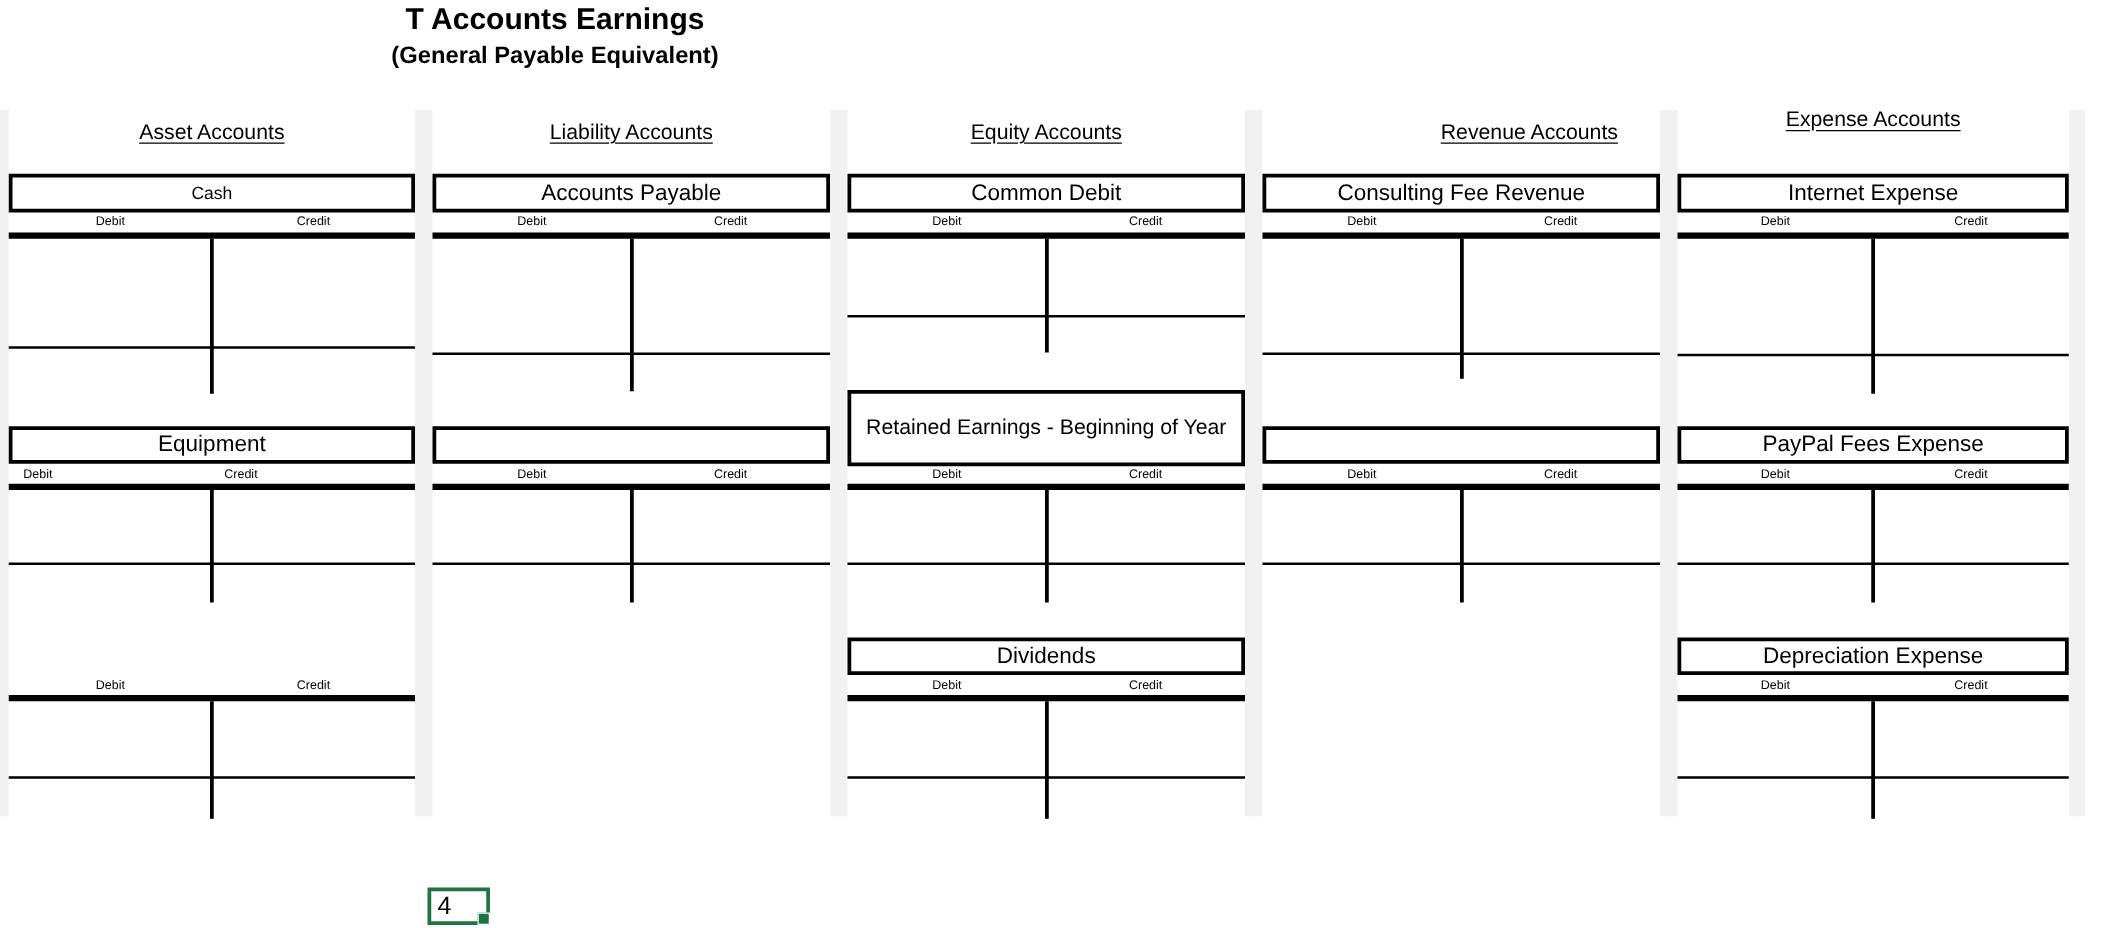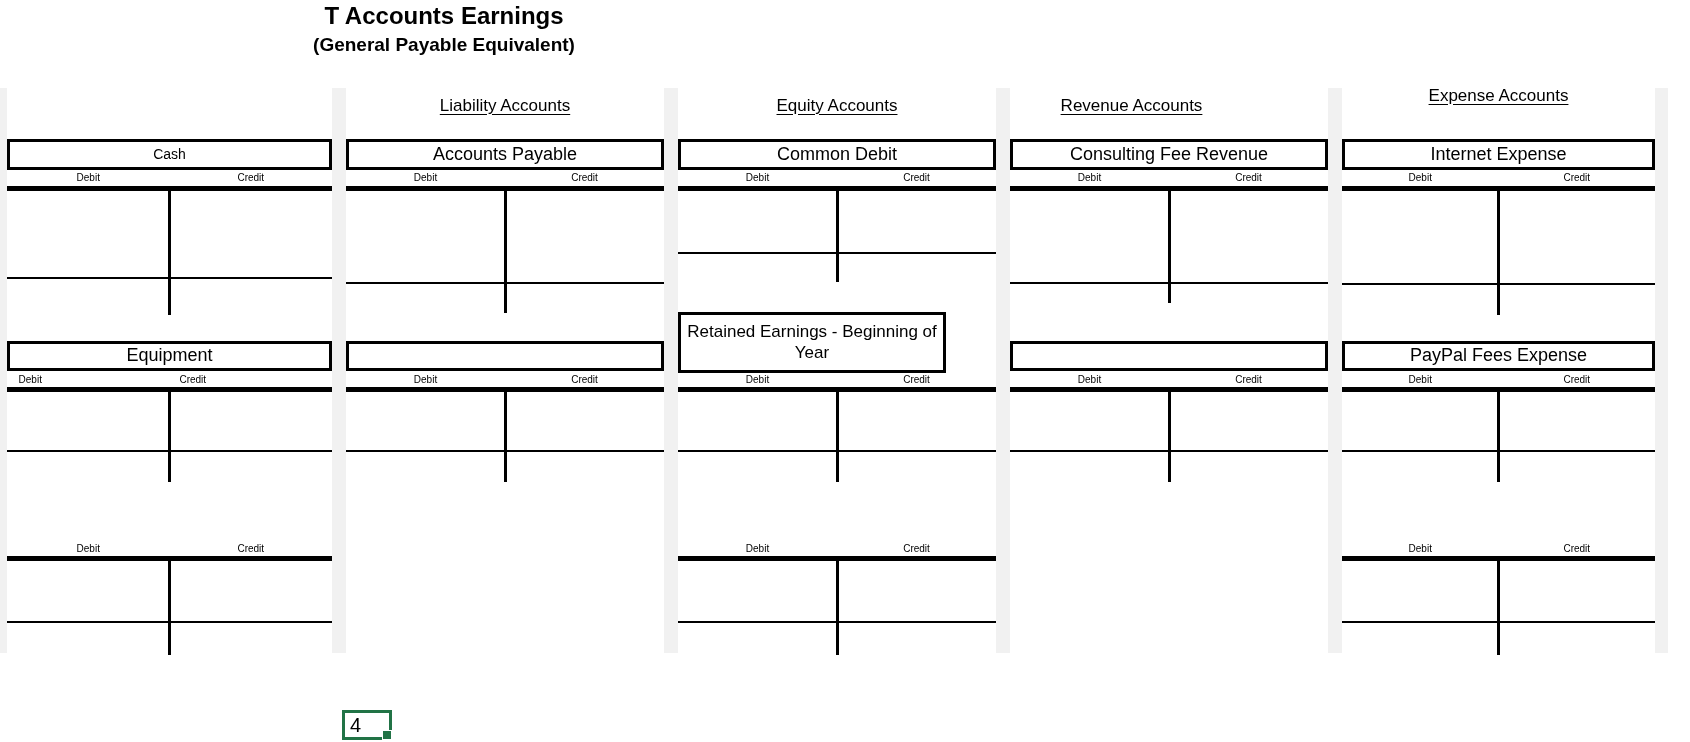--- a/index.html
+++ b/index.html
@@ -41,20 +41,21 @@
   <div class="selected-cell" style="border-color: rgb(33, 115, 70);">
     <span>4</span>
     <span class="fill-handle" style="background: rgb(33, 115, 70);"></span>
   </div>
 <div class="gutter" style="left: 0px; top: 88px; width: 7px; height: 565px; background: rgb(241, 241, 241);"></div>
     <div class="gutter" style="left: 332px; top: 88px; width: 14px; height: 565px; background: rgb(241, 241, 241);"></div>
     <div class="gutter" style="left: 664px; top: 88px; width: 14px; height: 565px; background: rgb(241, 241, 241);"></div>
     <div class="gutter" style="left: 996px; top: 88px; width: 14px; height: 565px; background: rgb(241, 241, 241);"></div>
     <div class="gutter" style="left: 1328px; top: 88px; width: 14px; height: 565px; background: rgb(241, 241, 241);"></div>
     <div class="gutter" style="left: 1655px; top: 88px; width: 13px; height: 565px; background: rgb(241, 241, 241);"></div>
+    <div class="col-header" style="left: 7px; top: 96px; width: 325px;"><span>Asset Accounts</span></div>
     <div class="acct-box" style="left: 7px; top: 139px; width: 325px; height: 31px; font-size: 14px;">
       <span>Cash</span>
     </div>
     <div class="dc-label" style="left: 43.25px; top: 171px;">Debit</div>
     <div class="dc-label" style="left: 205.75px; top: 171px;">Credit</div>
     <div class="thick-line" style="left: 7px; top: 186px; width: 325px;"></div>
     <div class="stem" style="left: 168px; top: 191px; height: 124px;"></div>
     <div class="entry-line" style="left: 7px; top: 277px; width: 325px;"></div>
     <div class="entry-area" style="left: 7px; top: 191px; width: 159.5px; height: 124px;"></div>
     <div class="entry-area" style="left: 171.5px; top: 191px; width: 159.5px; height: 124px;"></div>
@@ -100,38 +101,41 @@
     <div class="acct-box" style="left: 678px; top: 139px; width: 318px; height: 31px; font-size: 18px;">
       <span>Common Debit</span>
     </div>
     <div class="dc-label" style="left: 712.5px; top: 171px;">Debit</div>
     <div class="dc-label" style="left: 871.5px; top: 171px;">Credit</div>
     <div class="thick-line" style="left: 678px; top: 186px; width: 318px;"></div>
     <div class="stem" style="left: 835.5px; top: 191px; height: 91px;"></div>
     <div class="entry-line" style="left: 678px; top: 252px; width: 318px;"></div>
     <div class="entry-area" style="left: 678px; top: 191px; width: 156px; height: 91px;"></div>
     <div class="entry-area" style="left: 839px; top: 191px; width: 156px; height: 91px;"></div>
-    <div class="acct-box" style="left: 678px; top: 312px; width: 268px; height: 61px; font-size: 17px;">
+    <div class="acct-box" style="left: 678px; top: 312px; width: 318px; height: 61px; font-size: 17px;">
       <span>Retained Earnings - Beginning of Year</span>
     </div>
     <div class="dc-label" style="left: 712.5px; top: 373px;">Debit</div>
     <div class="dc-label" style="left: 871.5px; top: 373px;">Credit</div>
     <div class="thick-line" style="left: 678px; top: 387px; width: 318px;"></div>
     <div class="stem" style="left: 835.5px; top: 392px; height: 90px;"></div>
     <div class="entry-line" style="left: 678px; top: 450px; width: 318px;"></div>
     <div class="entry-area" style="left: 678px; top: 392px; width: 156px; height: 90px;"></div>
     <div class="entry-area" style="left: 839px; top: 392px; width: 156px; height: 90px;"></div>
+    <div class="acct-box" style="left: 678px; top: 510px; width: 318px; height: 30px; font-size: 18px;">
+      <span>Dividends</span>
+    </div>
     <div class="dc-label" style="left: 712.5px; top: 542px;">Debit</div>
     <div class="dc-label" style="left: 871.5px; top: 542px;">Credit</div>
     <div class="thick-line" style="left: 678px; top: 556px; width: 318px;"></div>
     <div class="stem" style="left: 835.5px; top: 561px; height: 94px;"></div>
     <div class="entry-line" style="left: 678px; top: 621px; width: 318px;"></div>
     <div class="entry-area" style="left: 678px; top: 561px; width: 156px; height: 94px;"></div>
     <div class="entry-area" style="left: 839px; top: 561px; width: 156px; height: 94px;"></div>
-    <div class="col-header" style="left: 960px; top: 96px; width: 343px;"><span>Revenue Accounts</span></div>
+    <div class="col-header" style="left: 1052px; top: 96px; width: 343px;"><span>Revenue Accounts</span></div>
     <div class="acct-box" style="left: 1010px; top: 139px; width: 318px; height: 31px; font-size: 18px;">
       <span>Consulting Fee Revenue</span>
     </div>
     <div class="dc-label" style="left: 1044.5px; top: 171px;">Debit</div>
     <div class="dc-label" style="left: 1203.5px; top: 171px;">Credit</div>
     <div class="thick-line" style="left: 1010px; top: 186px; width: 318px;"></div>
     <div class="stem" style="left: 1167.5px; top: 191px; height: 112px;"></div>
     <div class="entry-line" style="left: 1010px; top: 282px; width: 318px;"></div>
     <div class="entry-area" style="left: 1010px; top: 191px; width: 156px; height: 112px;"></div>
     <div class="entry-area" style="left: 1171px; top: 191px; width: 156px; height: 112px;"></div>
@@ -159,20 +163,23 @@
     <div class="acct-box" style="left: 1342px; top: 341px; width: 313px; height: 30px; font-size: 18px;">
       <span>PayPal Fees Expense</span>
     </div>
     <div class="dc-label" style="left: 1375.25px; top: 373px;">Debit</div>
     <div class="dc-label" style="left: 1531.75px; top: 373px;">Credit</div>
     <div class="thick-line" style="left: 1342px; top: 387px; width: 313px;"></div>
     <div class="stem" style="left: 1497px; top: 392px; height: 90px;"></div>
     <div class="entry-line" style="left: 1342px; top: 450px; width: 313px;"></div>
     <div class="entry-area" style="left: 1342px; top: 392px; width: 153.5px; height: 90px;"></div>
     <div class="entry-area" style="left: 1500.5px; top: 392px; width: 153.5px; height: 90px;"></div>
+    <div class="acct-box" style="left: 1342px; top: 510px; width: 313px; height: 30px; font-size: 18px;">
+      <span>Depreciation Expense</span>
+    </div>
     <div class="dc-label" style="left: 1375.25px; top: 542px;">Debit</div>
     <div class="dc-label" style="left: 1531.75px; top: 542px;">Credit</div>
     <div class="thick-line" style="left: 1342px; top: 556px; width: 313px;"></div>
     <div class="stem" style="left: 1497px; top: 561px; height: 94px;"></div>
     <div class="entry-line" style="left: 1342px; top: 621px; width: 313px;"></div>
     <div class="entry-area" style="left: 1342px; top: 561px; width: 153.5px; height: 94px;"></div>
     <div class="entry-area" style="left: 1500.5px; top: 561px; width: 153.5px; height: 94px;"></div>
   </div>
 
 </body></html>

